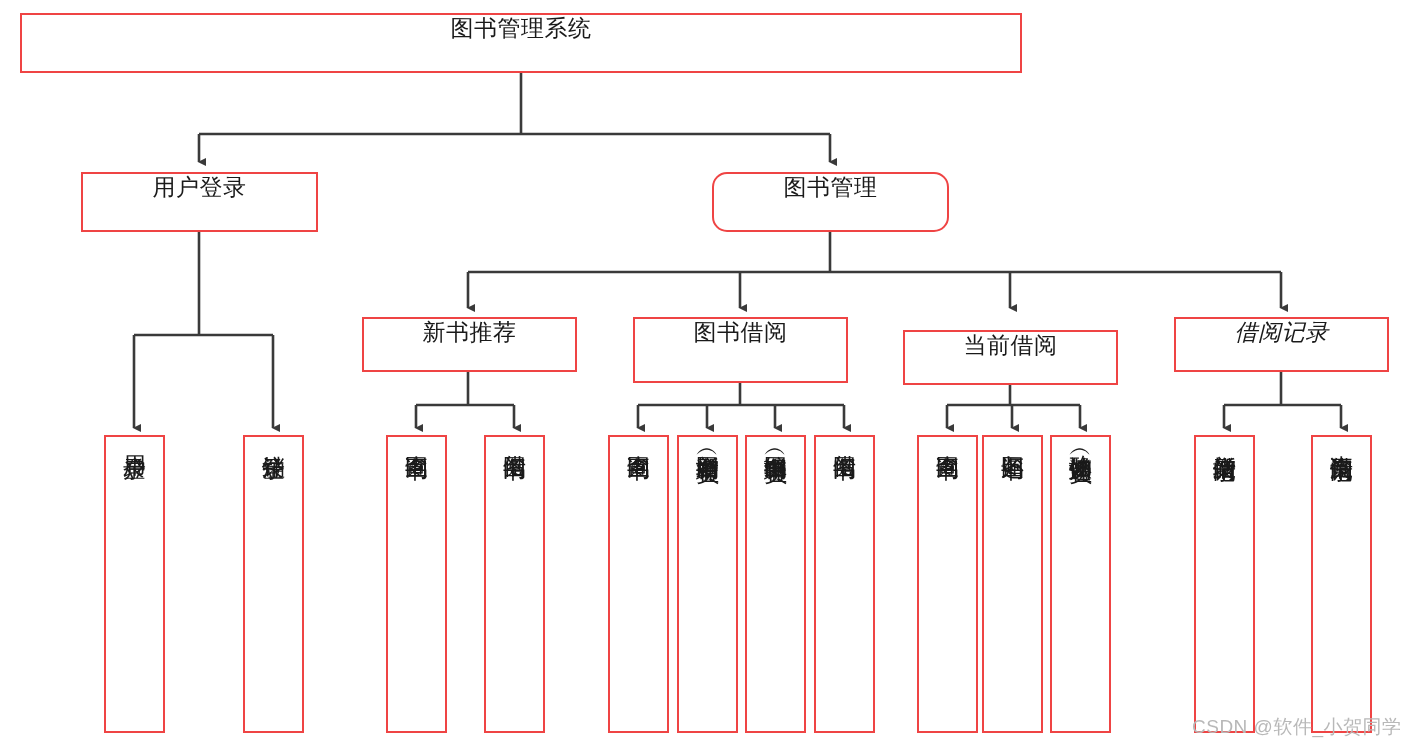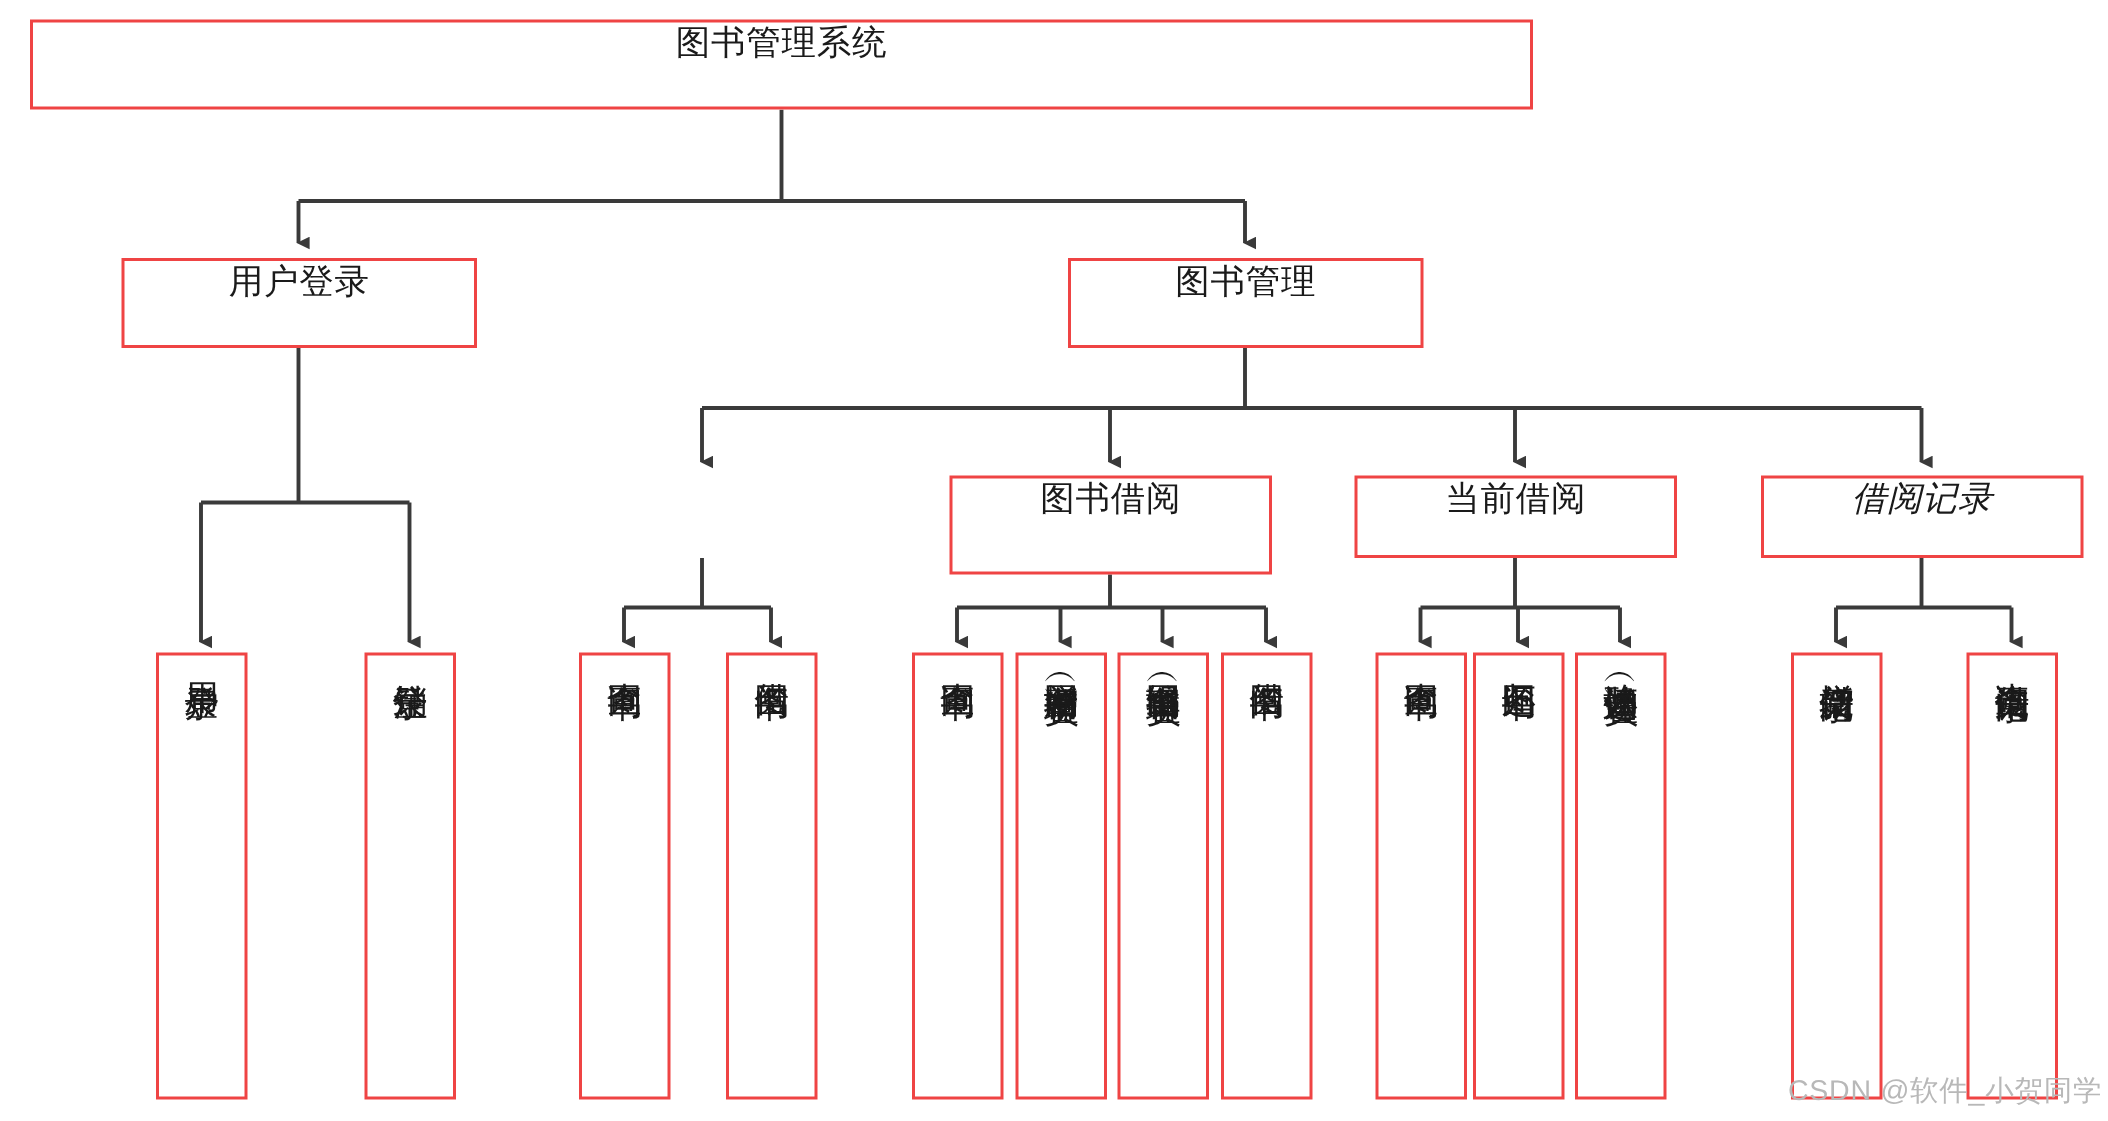--- a/index.html
+++ b/index.html
@@ -117,28 +117,31 @@
     </g>
   </svg>
 
   <div class="node root horizontal" style="left:20px; top:13px; width:1002px; height:60px;">
     <span class="label">图书管理系统</span>
   </div>
 
   <div class="node horizontal" style="left:81px; top:172px; width:237px; height:60px;">
     <span class="label">用户登录</span>
   </div>
-  <div class="node horizontal" style="left:712px; top:172px; width:237px; height:60px;">
+  <div class="node horizontal" style="left:712px; top:172px; width:237px; height:60px;border-radius:15px;">
     <span class="label">图书管理</span>
   </div>
 
+  <div class="node horizontal" style="left:362px; top:317px; width:215px; height:55px;">
+    <span class="label">新书推荐</span>
+  </div>
   <div class="node horizontal" style="left:633px; top:317px; width:215px; height:66px;">
     <span class="label">图书借阅</span>
   </div>
-  <div class="node horizontal" style="left:903px; top:317px; width:215px; height:55px;">
+  <div class="node horizontal" style="left:903px; top:330px; width:215px; height:55px;">
     <span class="label">当前借阅</span>
   </div>
   <div class="node horizontal" style="left:1174px; top:317px; width:215px; height:55px;font-style:italic;">
     <span class="label">借阅记录</span>
   </div>
 
   <div class="node vertical" style="left:104px; top:435px; width:61px; height:298px;">
     <span class="label">用户登录</span>
   </div>
   <div class="node vertical" style="left:243px; top:435px; width:61px; height:298px;">

